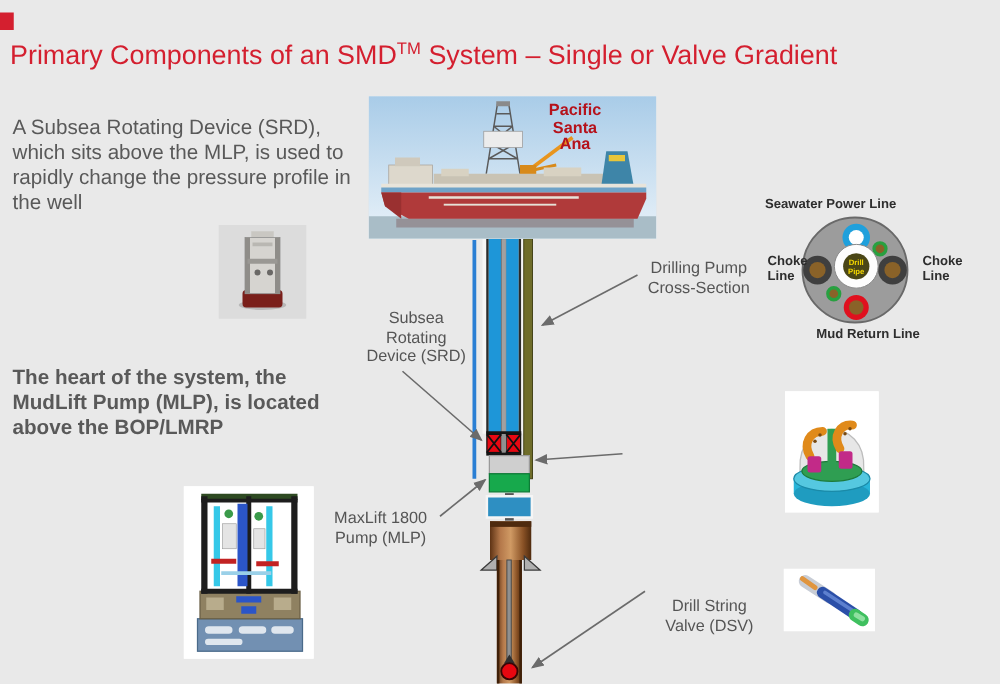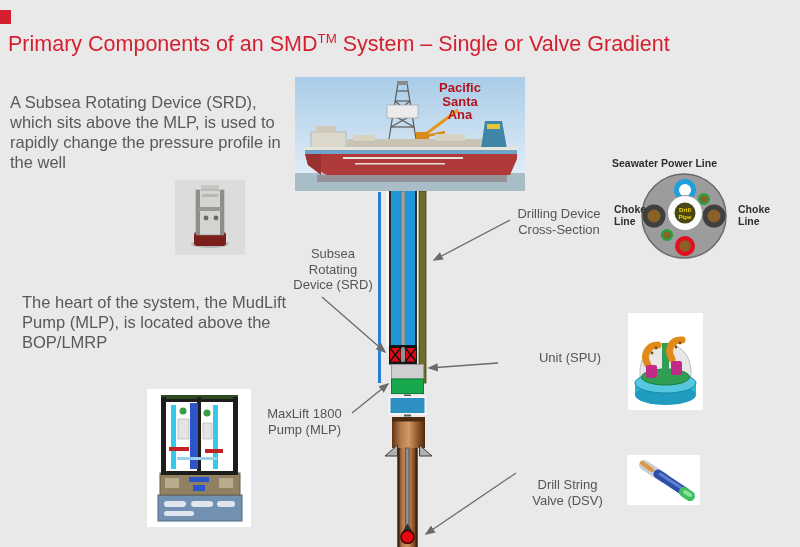--- a/index.html
+++ b/index.html
@@ -4,21 +4,21 @@
 <style>
   html,body{margin:0;padding:0;}
   body{width:800px;height:547px;position:relative;overflow:hidden;
        background:#e9e9e9;font-family:"Liberation Sans", sans-serif;}
   .abs{position:absolute;}
   #title{left:8px;top:31px;font-size:21.5px;color:#d41f2f;white-space:nowrap;}
   #title sup{font-size:0.62em;}
   #accent-square{left:0;top:10px;width:11px;height:14px;background:#d41f2f;}
   .para{color:#595959;font-size:16.5px;line-height:20px;}
   #para-srd{left:10px;top:92px;width:292px;}
-  #para-mlp{left:22px;top:292px;width:280px;}
+  #para-mlp{left:10px;top:292px;width:280px;font-weight:bold;}
   .callout{color:#555;font-size:13px;line-height:15.5px;text-align:center;}
   #callout-srd{left:278px;top:246px;width:110px;}
   #callout-riser{left:503px;top:206px;width:112px;}
   #callout-spu{left:500px;top:350px;width:140px;}
   #callout-mlp{left:252px;top:406px;width:105px;}
   #callout-dsv{left:515px;top:477px;width:105px;}
   #diagram-layer{left:0;top:0;pointer-events:none;}
   .imgbox{background:#fff;}
   #ship-box{left:295px;top:77px;width:230px;height:114px;background:#cfe2f0;}
   #ship-name{left:428px;top:81px;width:64px;text-align:center;font-weight:bold;
@@ -215,25 +215,24 @@
     </g>
   </svg>
 </div>
 
 <div class="abs callout" id="callout-srd">
   <div>Subsea</div>
   <div>Rotating</div>
   <div>Device (SRD)</div>
 </div>
 <div class="abs callout" id="callout-riser">
-  <div>Drilling Device</div>
+  <div>Drilling Pump</div>
   <div>Cross-Section</div>
 </div>
 <div class="abs callout" id="callout-spu">
-  <div>Unit (SPU)</div>
 </div>
 <div class="abs callout" id="callout-mlp">
   <div>MaxLift 1800</div>
   <div>Pump (MLP)</div>
 </div>
 <div class="abs callout" id="callout-dsv">
   <div>Drill String</div>
   <div>Valve (DSV)</div>
 </div>
 
@@ -267,20 +266,21 @@
   </svg>
   <div class="xs-label" id="xs-top">Seawater Power Line</div>
   <div class="xs-label" id="xs-choke">
     <div>Choke</div>
     <div>Line</div>
   </div>
   <div class="xs-label" id="xs-kill">
     <div>Choke</div>
     <div>Line</div>
   </div>
+  <div class="xs-label" id="xs-bottom">Mud Return Line</div>
 </div>
 
 <div class="abs imgbox" id="spu-photo">
   <svg width="75" height="97" viewBox="0 0 75 97">
     <rect width="75" height="97" fill="#ffffff"></rect>
     <path d="M12,62 C10,20 65,20 63,62 L63,74 L12,74 Z" fill="#e7e7e7" stroke="#bdbdbd" stroke-width="1"></path>
     <g>
       <rect x="7" y="70" width="61" height="12" fill="#28b4d8"></rect>
       <ellipse cx="37.5" cy="82" rx="30.5" ry="10" fill="#1f9cc0"></ellipse>
       <ellipse cx="37.5" cy="70" rx="30.5" ry="10" fill="#55c8e0" stroke="#1a8aa8" stroke-width="1"></ellipse>

